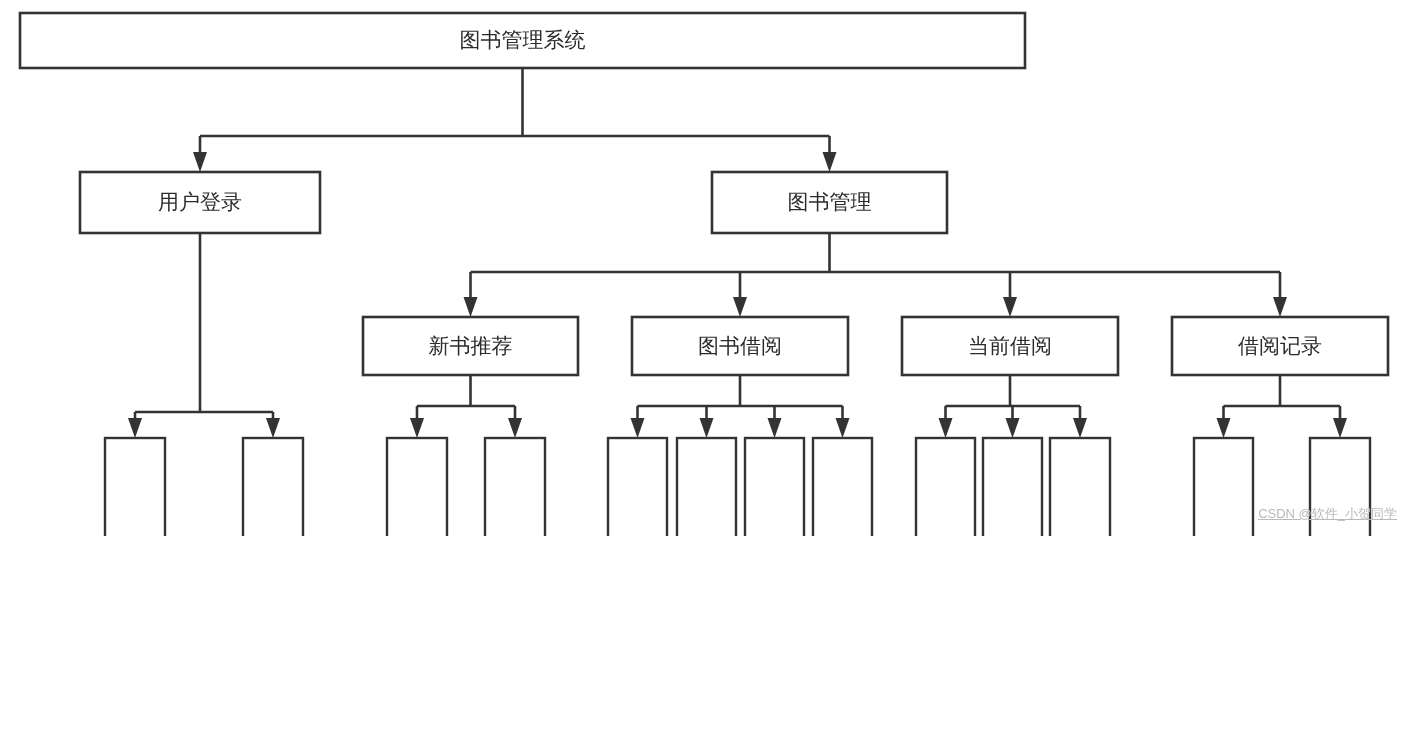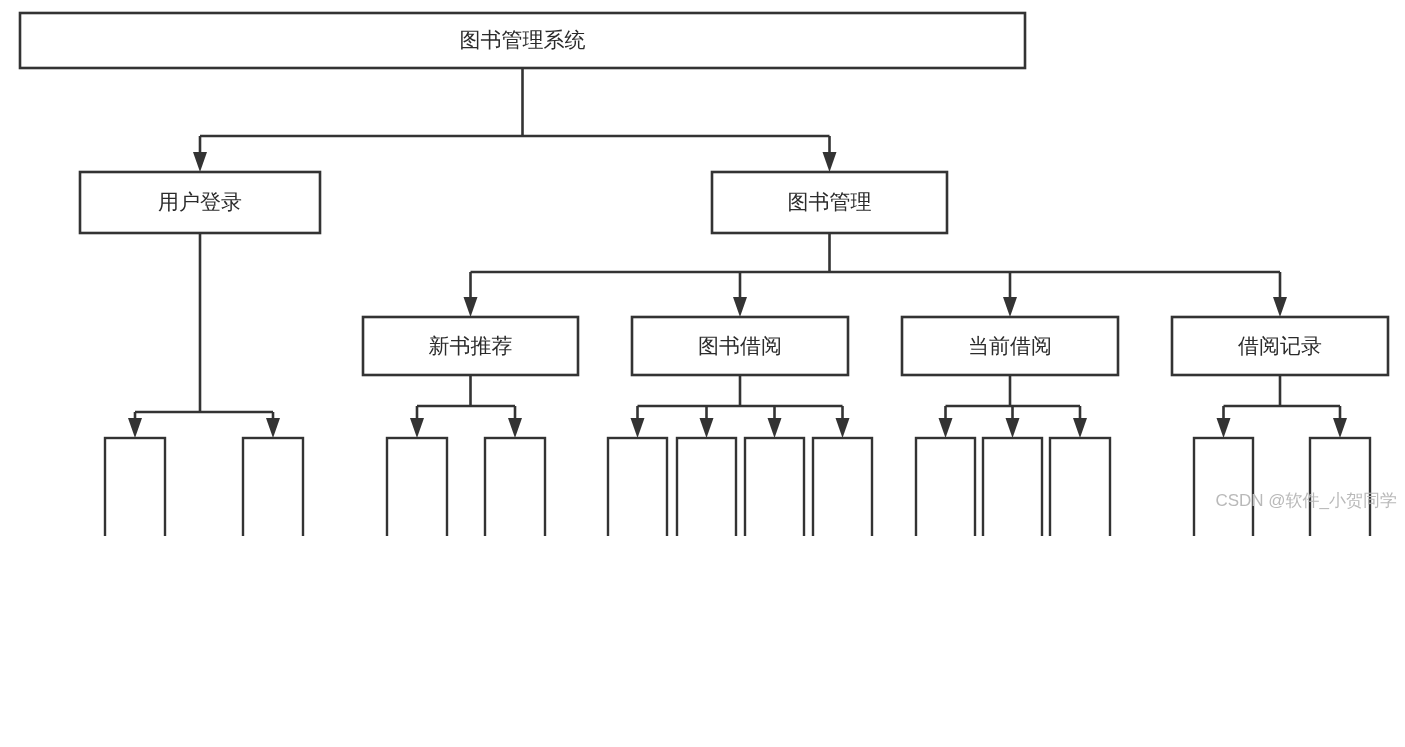--- a/index.html
+++ b/index.html
@@ -63,26 +63,27 @@
     white-space: nowrap;
     text-align: center;
     display: flex;
     align-items: center;
     justify-content: center;
     pointer-events: none;
   }
   .watermark {
     position: absolute;
     right: 8px;
-    bottom: 24px;
-    font-family: "Liberation Sans", "DejaVu Sans", sans-serif;
-    font-size: 17px;
+    bottom: 13px;
+    font-family: "Liberation Sans", "DejaVu Sans", sans-serif;
+    font-size: 13px;
     color: #b9b9b9;
     white-space: nowrap;
     user-select: none;
+    text-decoration: underline;
   }
 </style>
 </head>
 <body>
 
 <div id="diagram-root">
 
   <svg class="diagram-canvas" viewBox="0 0 1405 747">
     <g id="connector-layer">
         <line x1="522.5" y1="68" x2="522.5" y2="136" class="connector"></line>

